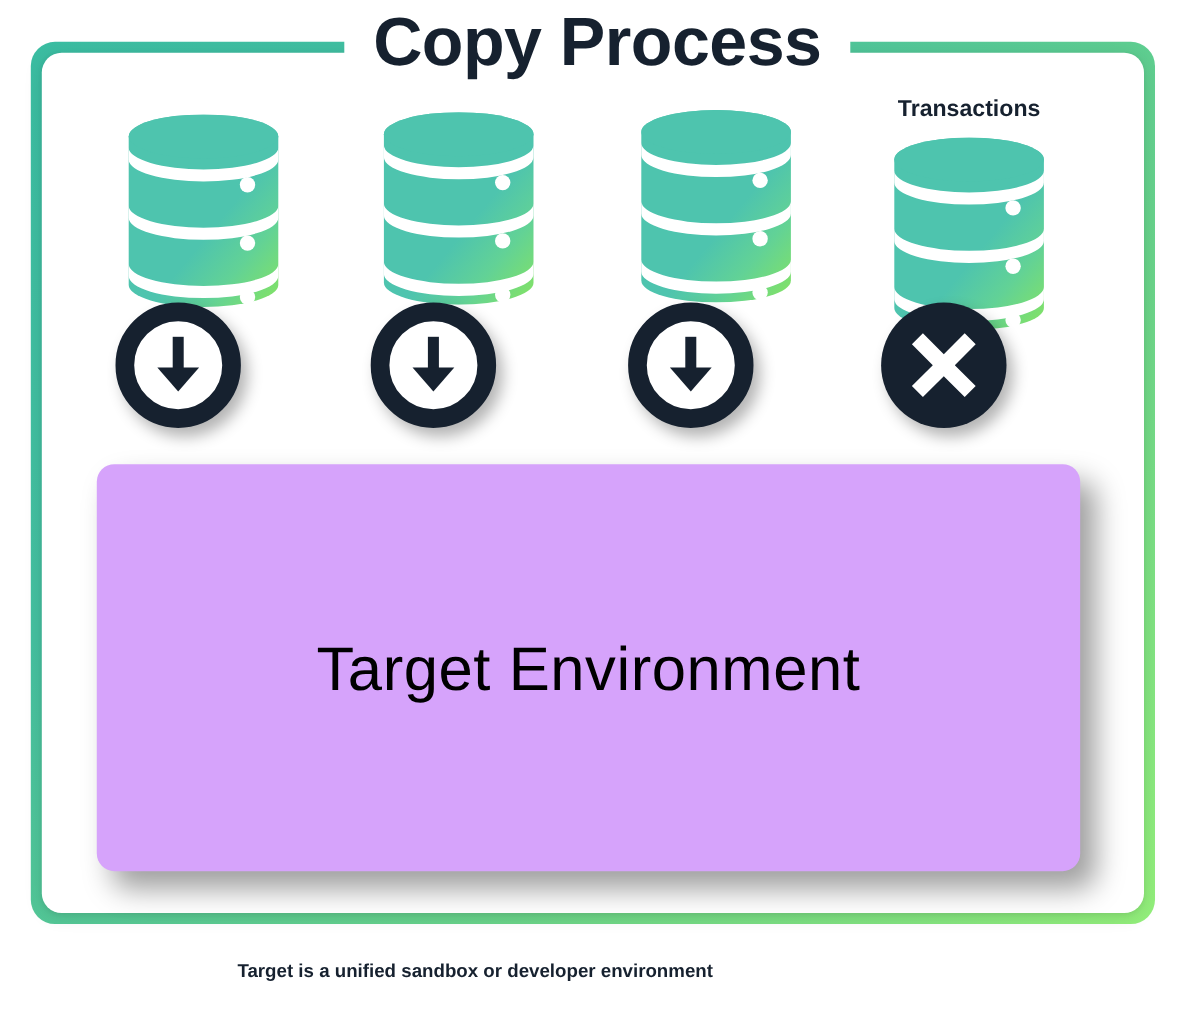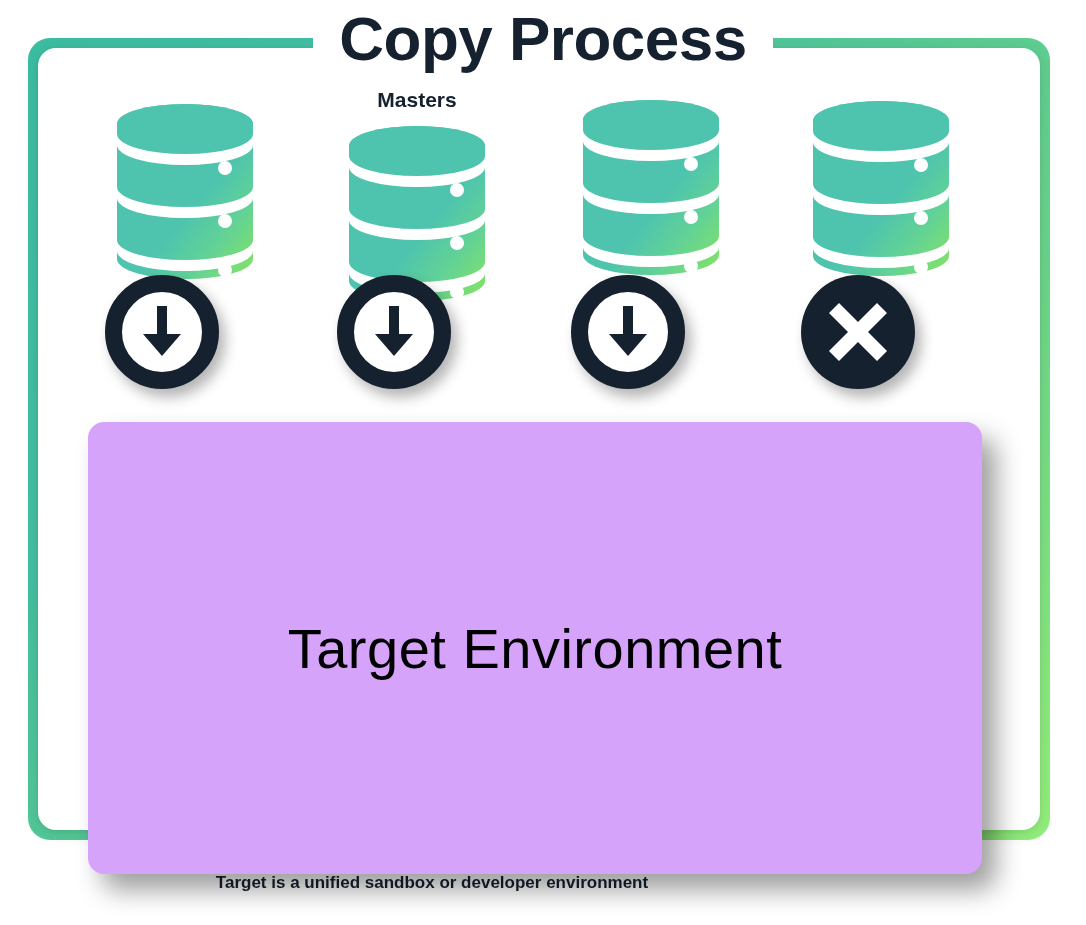--- a/index.html
+++ b/index.html
@@ -103,21 +103,21 @@
     background: #16212f;
   }
   .badge svg { display: block; }
 
   
   #target-panel {
     position: absolute;
     left: 88px;
     top: 422px;
     width: 894px;
-    height: 452px;
+    height: 370px;
     border-radius: 16px;
     background: #d6a3fb;
     display: flex;
     align-items: center;
     justify-content: center;
     z-index: 22;
     box-shadow: 14px 16px 26px rgba(0,0,0,0.38);
   }
   #target-panel .target-text {
     font-size: 56px;
@@ -171,21 +171,20 @@
   </div>
   <div class="badge download" style="left:25px; top:185px;">
     <svg width="44" height="52" viewBox="0 0 44 52">
       <rect x="17" y="0" width="10" height="34" fill="#16212f"></rect>
       <path d="M22 50 L3 28 L41 28 Z" fill="#16212f"></path>
     </svg>
   </div>
 </div>
 
 <div class="column" style="left:312px; top:88px;">
-  <div class="col-label">Masters</div>
   <div class="db-wrap">
     <svg class="db-svg" viewBox="0 0 140 175">
       <defs>
         <linearGradient id="g2" x1="0.15" y1="0.1" x2="0.95" y2="0.95">
           <stop offset="0%" stop-color="#4ec4ae"></stop>
           <stop offset="55%" stop-color="#4ec4ae"></stop>
           <stop offset="78%" stop-color="#62d296"></stop>
           <stop offset="100%" stop-color="#7ee06c"></stop>
         </linearGradient>
       </defs>
@@ -230,20 +229,21 @@
   </div>
   <div class="badge download" style="left:25px; top:189px;">
     <svg width="44" height="52" viewBox="0 0 44 52">
       <rect x="17" y="0" width="10" height="34" fill="#16212f"></rect>
       <path d="M22 50 L3 28 L41 28 Z" fill="#16212f"></path>
     </svg>
   </div>
 </div>
 
 <div class="column" style="left:776px; top:87px;">
+  <div class="col-label">Transactions</div>
   <div class="db-wrap">
     <svg class="db-svg" viewBox="0 0 140 175">
       <defs>
         <linearGradient id="g4" x1="0.15" y1="0.1" x2="0.95" y2="0.95">
           <stop offset="0%" stop-color="#4ec4ae"></stop>
           <stop offset="55%" stop-color="#4ec4ae"></stop>
           <stop offset="78%" stop-color="#62d296"></stop>
           <stop offset="100%" stop-color="#7ee06c"></stop>
         </linearGradient>
       </defs>

